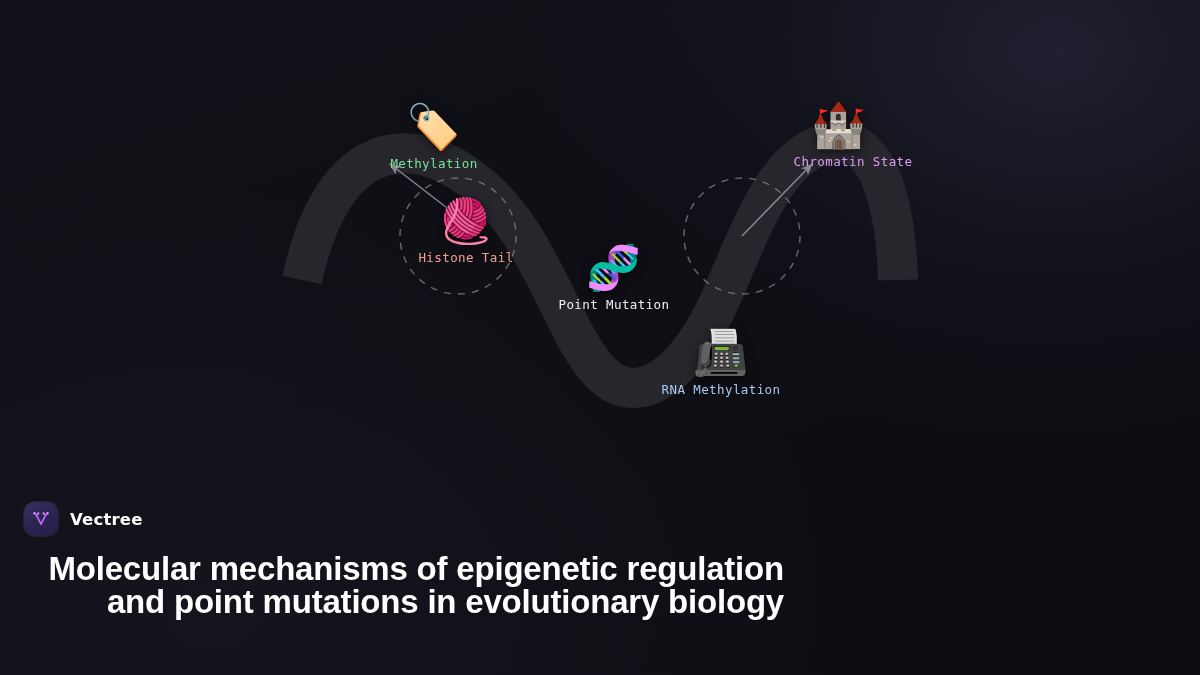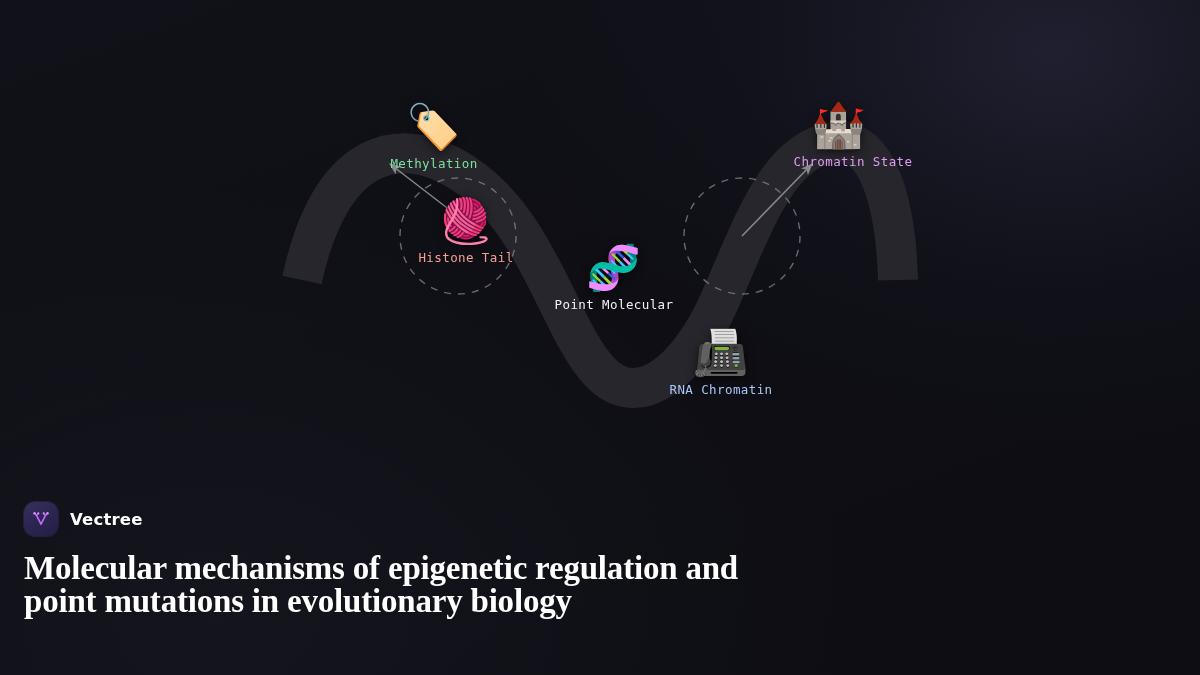--- a/index.html
+++ b/index.html
@@ -87,26 +87,27 @@
     font-weight: bold;
     color: #ffffff;
     letter-spacing: 0.2px;
   }
   #headline {
     position: absolute;
     left: 24px;
     top: 82px;
     width: 760px;
     margin: 0;
-    font-family: Liberation Serif, serif;
+    font-family: Liberation Sans, sans-serif;
     font-size: 33px;
     font-weight: bold;
     line-height: 1.0;
     letter-spacing: -0.2px;
     color: #ffffff;
+    text-align: right;
   }
   #url {
     position: absolute;
     right: 24px;
     bottom: 24px;
     font-family: "DejaVu Sans Mono", "Liberation Mono", monospace;
     font-size: 13.5px;
     color: #6b6b78;
     letter-spacing: 0.1px;
     white-space: nowrap;
@@ -143,26 +144,26 @@
     <div class="node-label" style="color:#7ee09a;">Methylation</div>
   </div>
 
   <div class="node" style="left:466px; top:232px;">
     <div class="node-emoji">🧶</div>
     <div class="node-label" style="color:#f4a093;">Histone Tail</div>
   </div>
 
   <div class="node" style="left:614px; top:279px;">
     <div class="node-emoji">🧬</div>
-    <div class="node-label" style="color:#f2f2f5;">Point Molecular</div>
+    <div class="node-label" style="color:#f2f2f5;">Point Mutation</div>
   </div>
 
   <div class="node" style="left:721px; top:364px;">
     <div class="node-emoji">📠</div>
-    <div class="node-label" style="color:#a8c8f5;">RNA Chromatin</div>
+    <div class="node-label" style="color:#a8c8f5;">RNA Methylation</div>
   </div>
 
   <div class="node" style="left:839px; top:136px;">
     <div class="node-emoji">🏰</div>
     <div class="node-label" style="color:#e09cf2;margin-left:28px;">Chromatin State</div>
   </div>
 
   <div id="footer">
 
     <div id="brand">

